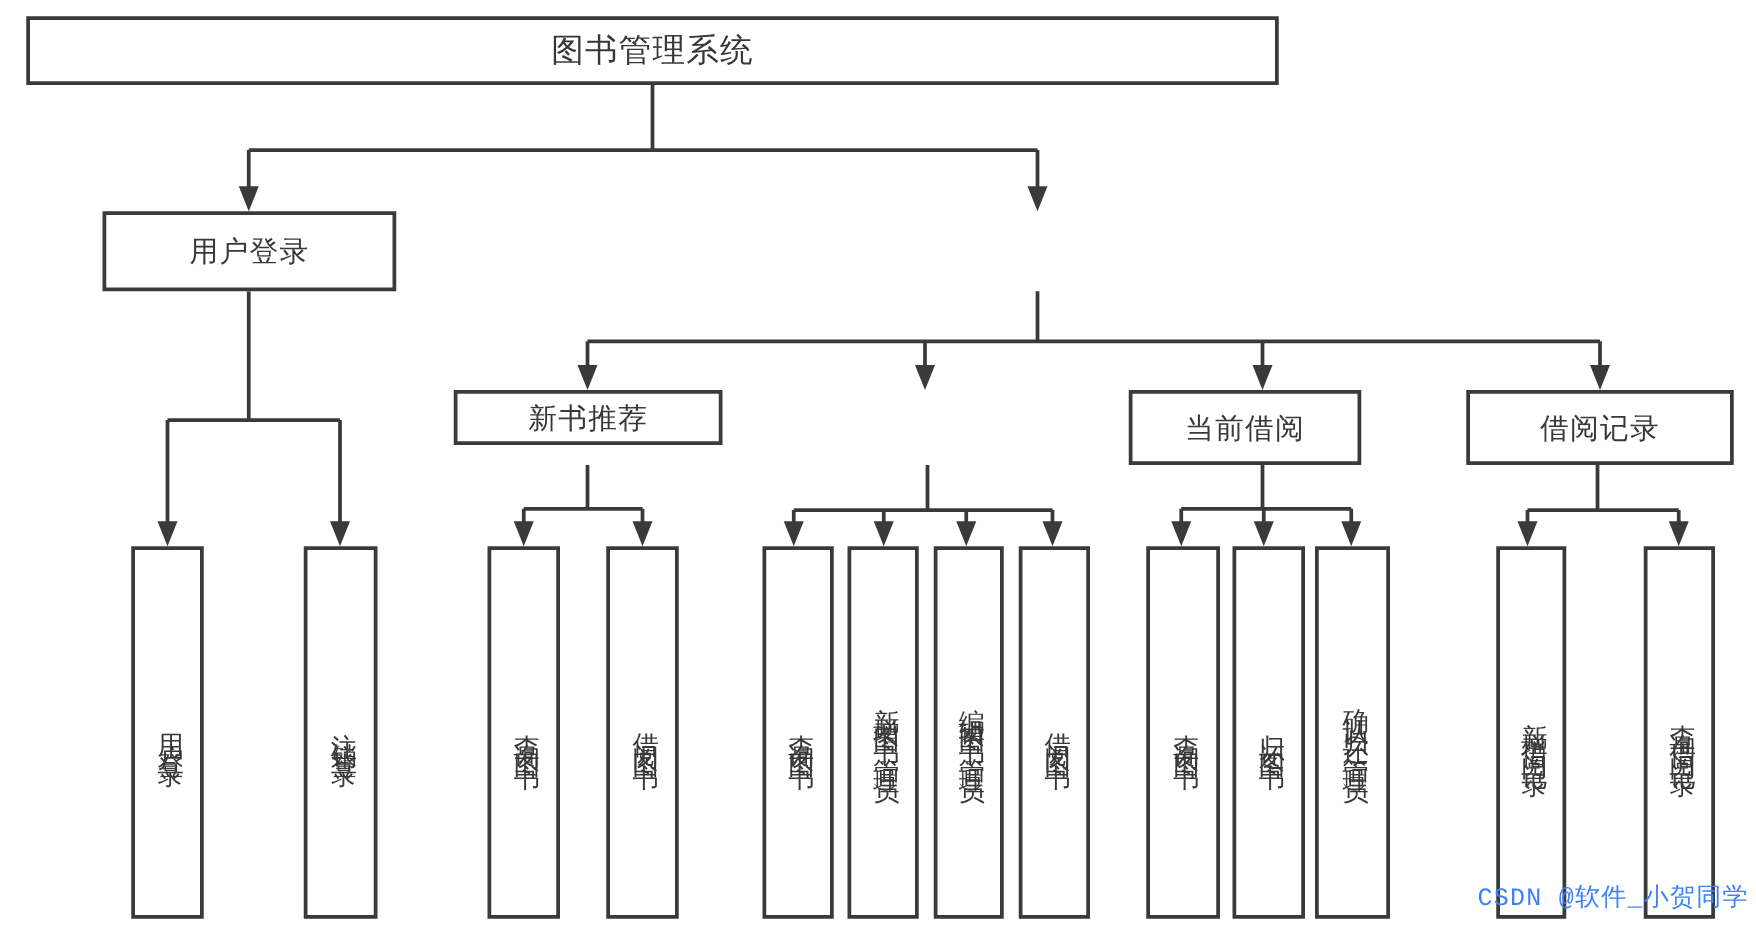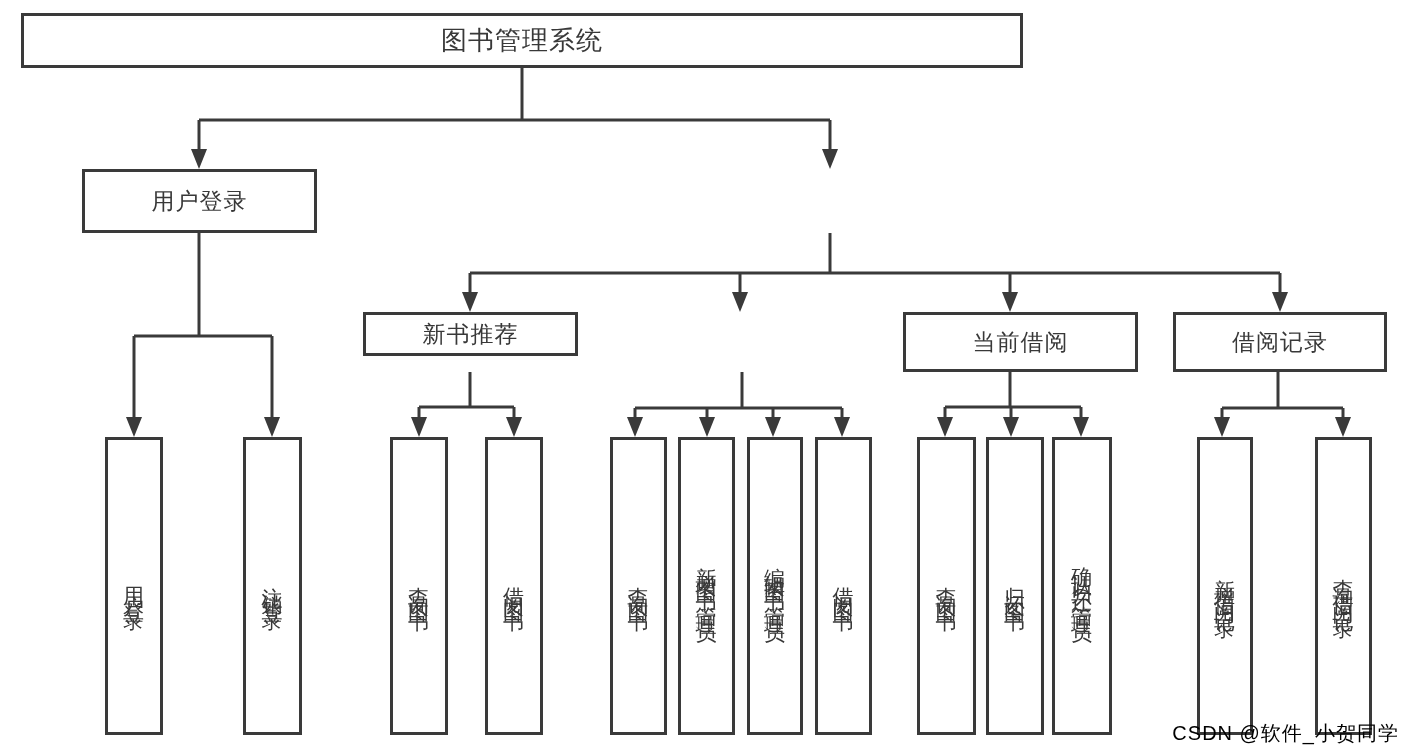--- a/index.html
+++ b/index.html
@@ -1,21 +1,21 @@
 <!DOCTYPE html>
 <html><head>
 <meta charset="utf-8">
 <style>
   html, body { margin: 0; padding: 0; background: #ffffff; }
   .canvas {
     position: relative;
     width: 1405px;
     height: 747px;
     background: #ffffff;
-    font-family: Liberation Sans, sans-serif;
+    font-family: Liberation Mono, monospace;
     overflow: hidden;
   }
   .connectors {
     position: absolute;
     left: 0; top: 0;
     z-index: 0;
   }
   .node {
     position: absolute;
     box-sizing: border-box;
@@ -33,23 +33,23 @@
   .vtext {
     writing-mode: vertical-lr;
     letter-spacing: 8px;
     font-size: 21px;
     line-height: 1;
     color: #383838;
   }
   .watermark {
     position: absolute;
     right: 6px;
-    bottom: 0;
+    bottom: 16px;
     font-size: 20px;
-    color: #000000;
+    color: #3b82f6;
     letter-spacing: 1px;
     z-index: 2;
     white-space: nowrap;
   }
 </style>
 </head>
 <body>
 
 <div class="canvas">
 
@@ -117,21 +117,21 @@
       <polygon points="1214,417 1230,417 1222,437"></polygon>
       <polygon points="1335,417 1351,417 1343,437"></polygon>
     </g>
   </svg>
 
   <div class="node hbox root" style="left:21px; top:13px; width:1002px; height:55px;">图书管理系统</div>
 
   <div class="node hbox" style="left:82px; top:169px; width:235px; height:64px;">用户登录</div>
 
   <div class="node hbox" style="left:363px; top:312px; width:215px; height:44px;">新书推荐</div>
-  <div class="node hbox" style="left:903px; top:312px; width:235px; height:60px;">当前借阅</div>
+  <div class="node hbox" style="left:903px; top:312px; width:186px; height:60px;">当前借阅</div>
   <div class="node hbox" style="left:1173px; top:312px; width:214px; height:60px;">借阅记录</div>
 
   <div class="node vbox" style="left:105px; top:437px; width:58px; height:298px;">
     <span class="vtext">用户登录</span>
   </div>
   <div class="node vbox" style="left:243px; top:437px; width:59px; height:298px;">
     <span class="vtext">注销登录</span>
   </div>
 
   <div class="node vbox" style="left:390px; top:437px; width:58px; height:298px;">

